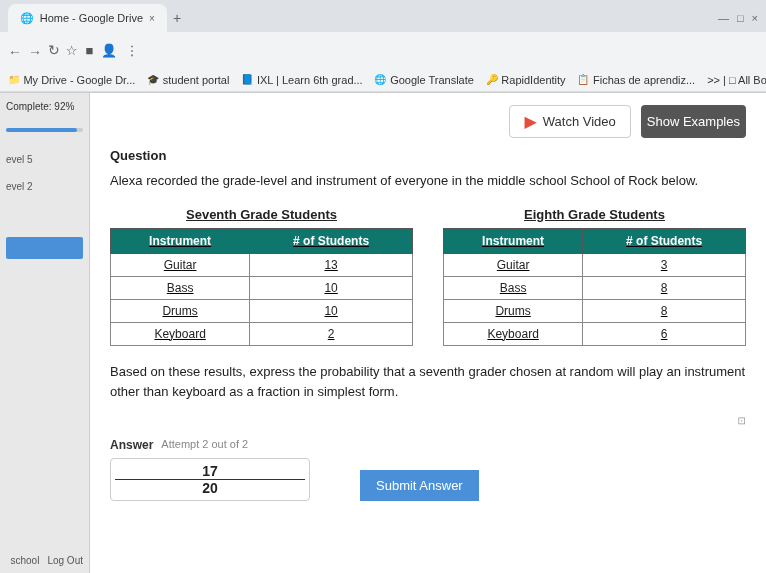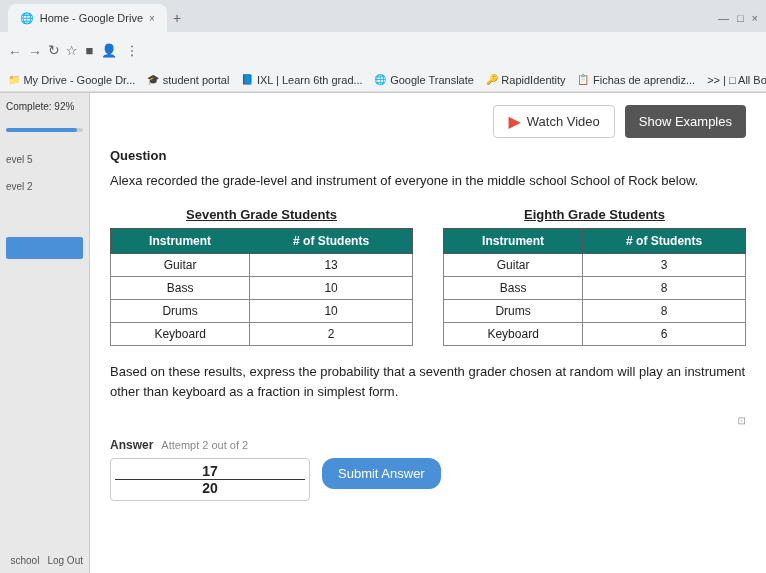--- a/index.html
+++ b/index.html
@@ -183,21 +183,21 @@
       background: white;
       font-size: 13px;
       cursor: pointer;
       color: #333;
     }
     .btn-show-examples {
       background: #555;
       color: white;
       border: none;
       border-radius: 4px;
-      padding: 6px 14px;
+      padding: 6px 6px;
       font-size: 13px;
       cursor: pointer;
     }
     .question-label {
       font-weight: bold;
       font-size: 13px;
       margin-bottom: 8px;
       color: #222;
     }
     .question-text {
@@ -208,20 +208,21 @@
     }
 
     
     .tables-area {
       display: flex;
       gap: 30px;
       margin-bottom: 16px;
     }
     .table-section {
       flex: 1;
+      text-decoration: underline;
     }
     .table-title {
       text-align: center;
       font-size: 13px;
       font-weight: bold;
       margin-bottom: 6px;
       color: #222;
       text-decoration: underline;
     }
     .data-table {
@@ -253,30 +254,30 @@
     }
 
     .answer-section {
       margin-top: 12px;
     }
     .answer-label {
       font-size: 12px;
       color: #333;
       margin-bottom: 6px;
       display: flex;
-      align-items: center;
+      align-items: flex-start;
       gap: 8px;
     }
     .attempt-text {
       font-size: 11px;
       color: #888;
     }
     .answer-row {
       display: flex;
-      align-items: flex-start;
+      align-items: flex-end;
       gap: 12px;
     }
     .fraction-input {
       border: 1px solid #ccc;
       border-radius: 4px;
       width: 200px;
       display: flex;
       flex-direction: column;
       align-items: center;
       padding: 4px;
@@ -294,24 +295,25 @@
       font-size: 14px;
       font-weight: bold;
       color: #222;
       width: 100%;
       text-align: center;
     }
     .btn-submit {
       background: #4a90d9;
       color: white;
       border: none;
-      border-radius: 12px;
+      border-radius: 0;
       padding: 8px 16px;
       font-size: 13px;
       cursor: pointer;
+      margin-left: 38px;
     }
     .small-icon {
       font-size: 10px;
       color: #999;
       margin-left: auto;
     }
     .play-icon {
       color: #e74c3c;
       font-size: 16px;
     }

